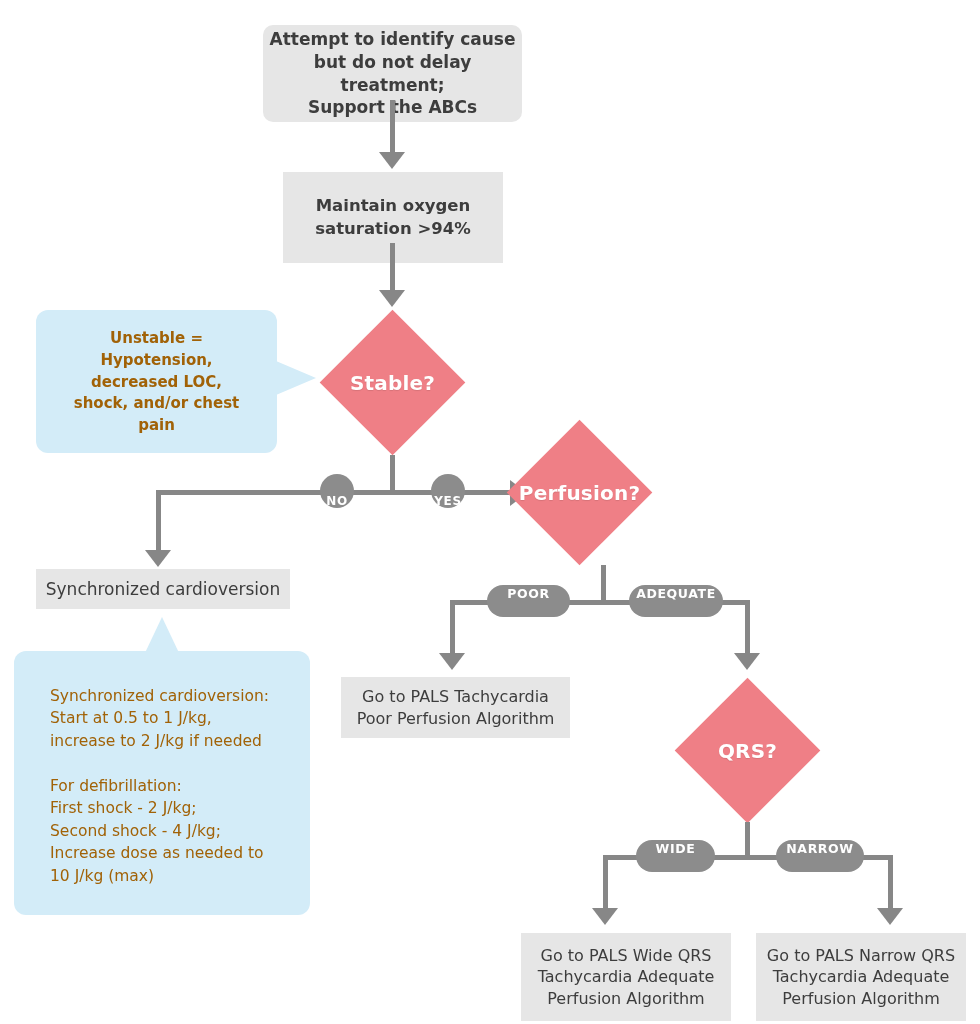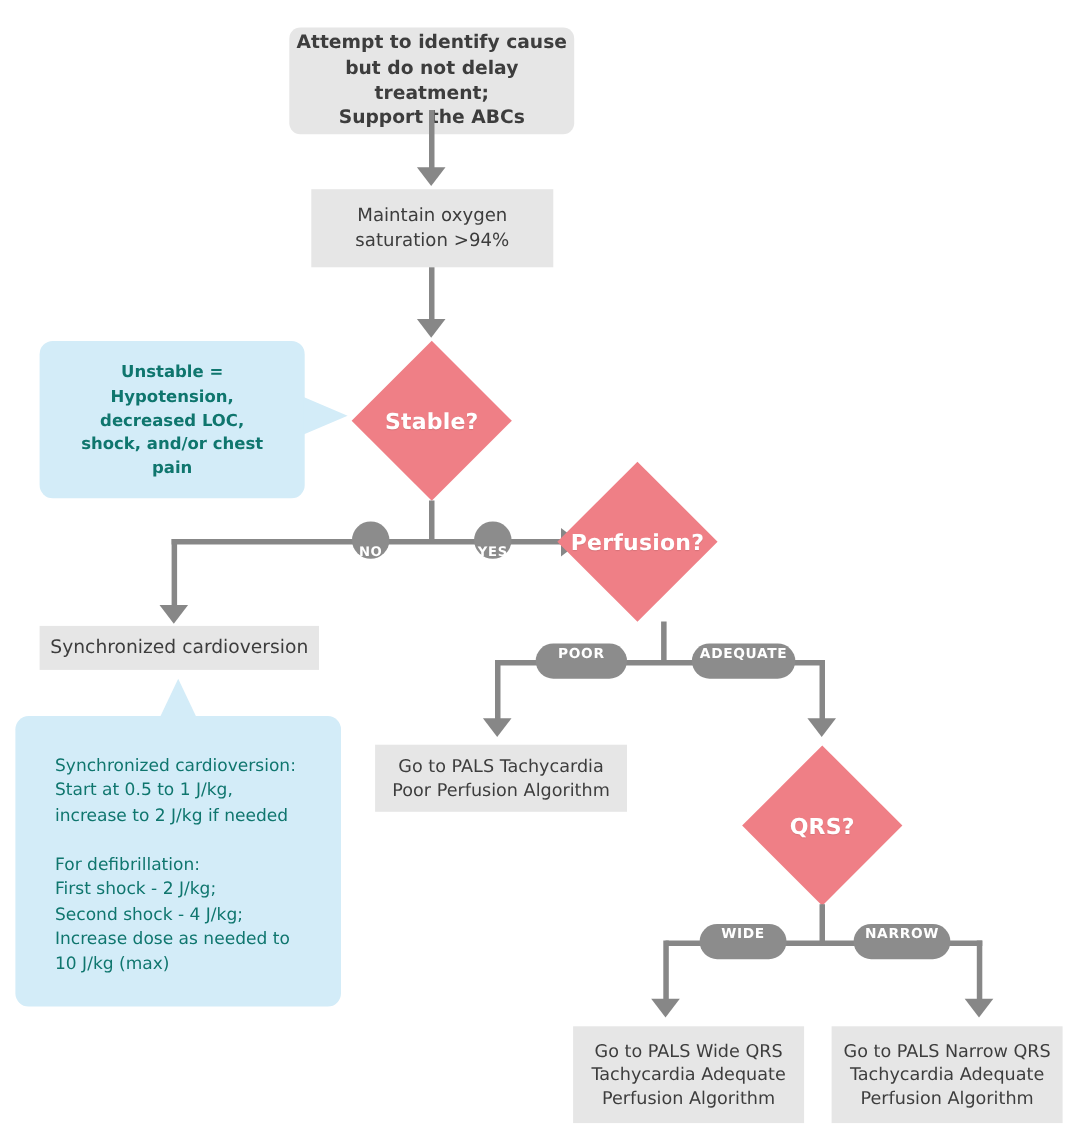--- a/index.html
+++ b/index.html
@@ -65,21 +65,21 @@
     letter-spacing: .2px;
     text-shadow: 0 1px 1px rgba(0,0,0,.10);
   }
 
   
   .callout {
     position: absolute;
     box-sizing: border-box;
     background: #d3ecf8;
     border-radius: 12px;
-    color: #0f766e;
+    color: #a16207;
   }
   .callout-inner {
     white-space: pre-line;
     line-height: 1.45;
   }
   .callout.centered .callout-inner { text-align: center; }
   .callout.bold { font-weight: bold; }
   
   .tail-right {
     position: absolute;
@@ -152,21 +152,21 @@
 
   <div class="node box rounded bold" style="left:263px; top:3px; width:259px; height:97px; font-size:17px;">
     <span style="white-space:pre-line;">Attempt to identify cause
 but do not delay treatment;
 Support the ABCs</span>
   </div>
 
   <div class="line-v" style="left:390px; top:100px; height:55px;"></div>
   <div class="arrow-down" style="left:379px; top:152px;"></div>
 
-  <div class="node box" style="left:283px; top:172px; width:220px; height:71px; font-size:16.5px;">
+  <div class="node box" style="left:283px; top:172px; width:220px; height:91px; font-size:16.5px;font-weight:bold;">
     <span style="white-space:pre-line;">Maintain oxygen
 saturation &gt;94%</span>
   </div>
 
   <div class="line-v" style="left:390px; top:243px; height:50px;"></div>
   <div class="arrow-down" style="left:379px; top:290px;"></div>
 
   <div class="diamond-wrap" style="left:341px; top:331px; width:103px; height:103px;">
     <div class="diamond-shape"></div>
     <div class="diamond-label">Stable?</div>

